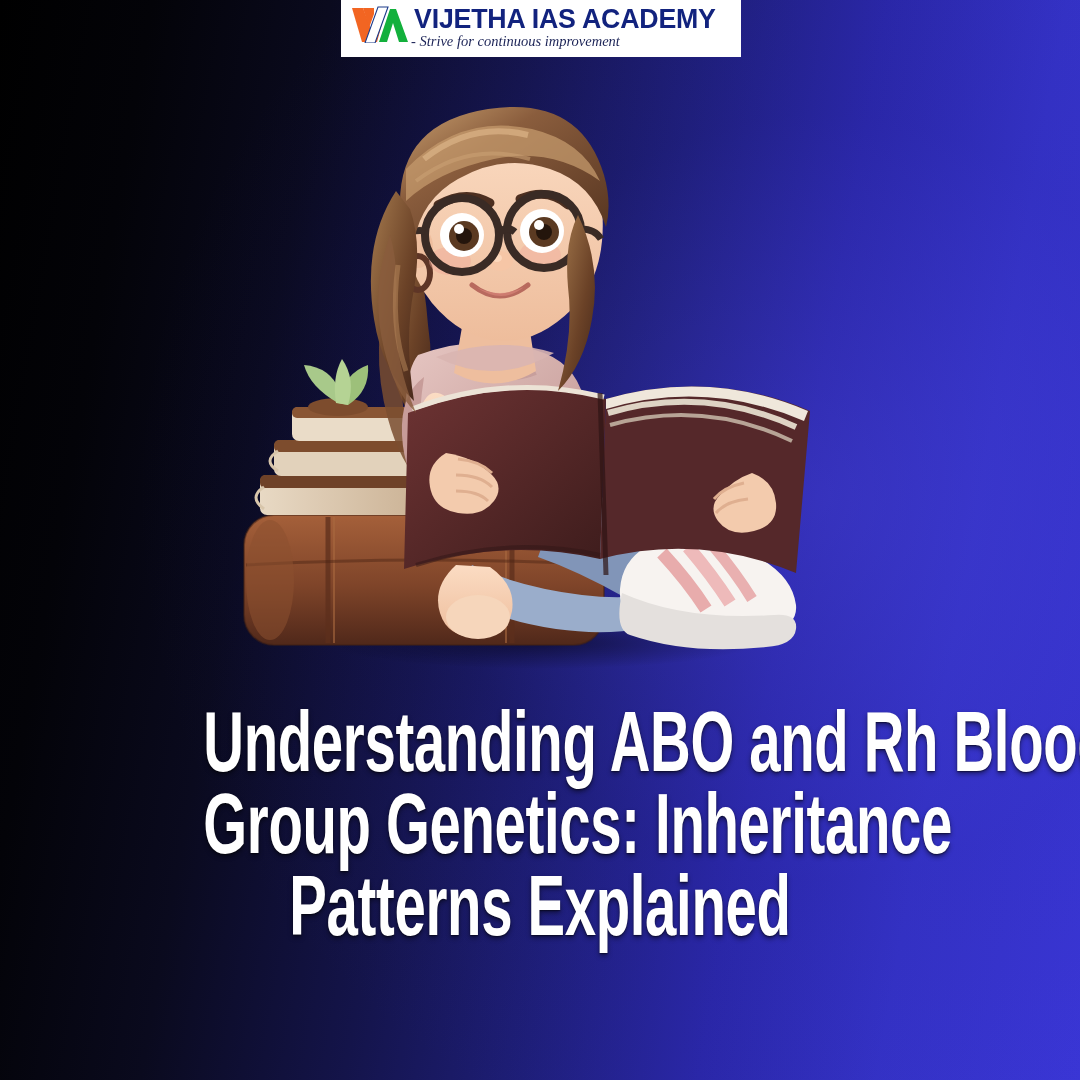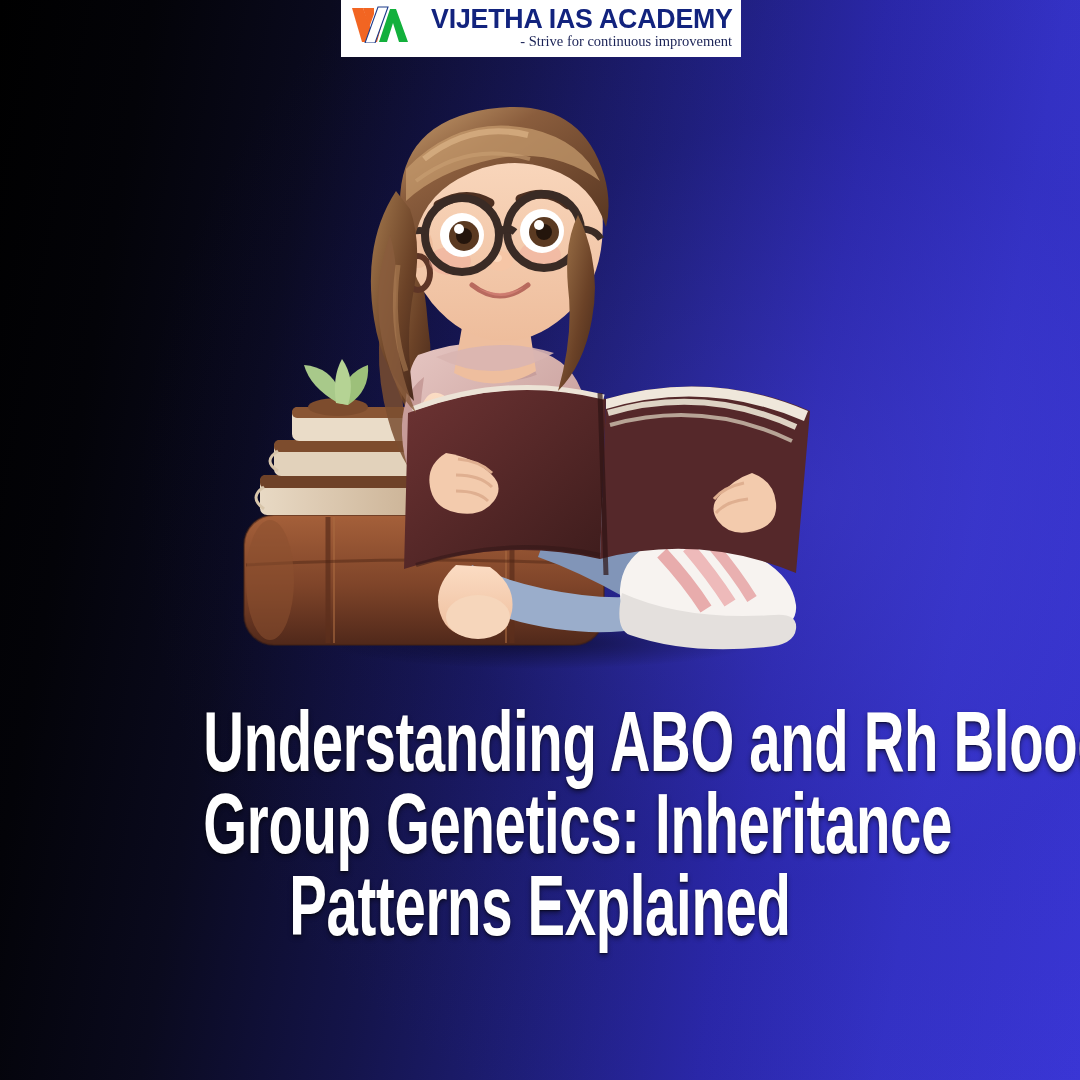--- a/index.html
+++ b/index.html
@@ -56,37 +56,38 @@
   .logo-mark {
     width: 58px;
     height: 36px;
     flex: 0 0 58px;
     margin-top: 2px;
   }
   .logo-text-wrap {
     flex: 1 1 auto;
     display: flex;
     flex-direction: column;
-    align-items: flex-end;
+    align-items: flex-start;
     justify-content: flex-start;
     padding-left: 2px;
   }
   .logo-title {
     font-family: "Liberation Sans", sans-serif;
     font-weight: 700;
     font-size: 27px;
     line-height: 30px;
     letter-spacing: -0.2px;
     color: #12237e;
     white-space: nowrap;
     transform: scaleX(0.99);
     transform-origin: right center;
   }
   .logo-tagline {
     font-family: "Liberation Serif", serif;
+    font-style: italic;
     font-size: 14.5px;
     line-height: 17px;
     color: #1b2356;
     white-space: nowrap;
     margin-top: -1px;
     padding-right: 1px;
   }
 
   
   .illustration {

